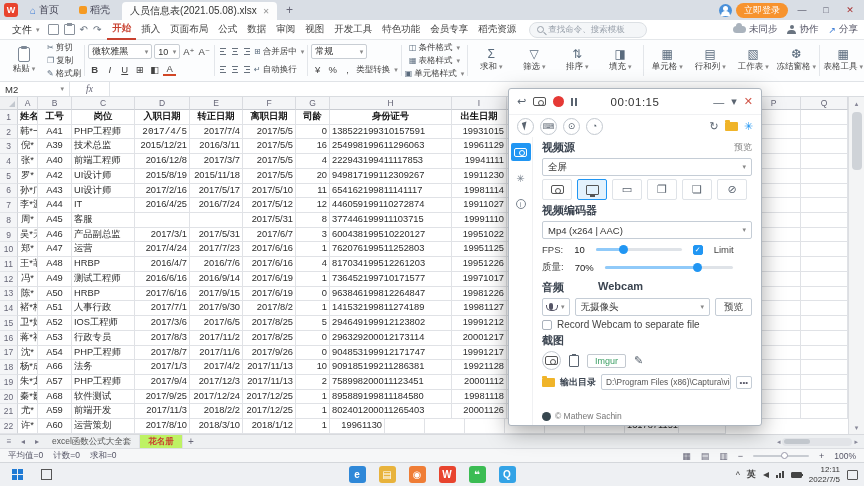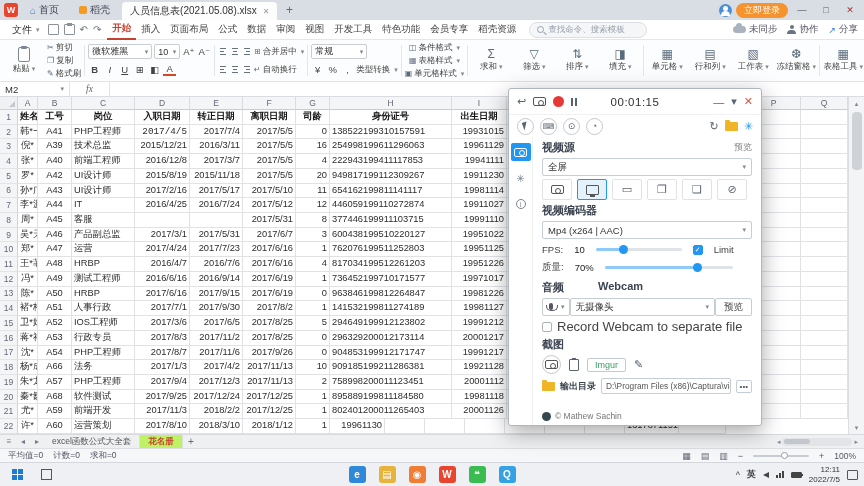--- a/index.html
+++ b/index.html
@@ -186,29 +186,29 @@
 .val{color:#222;font-size:9.5px}
 .slider{position:relative;width:86px;height:3px;background:#dfe3e8;border-radius:2px}
 .slider.wide{width:128px}
 .slider .fill{height:100%;background:#90caf9;border-radius:2px}
 .slider .knob{position:absolute;top:-3.5px;width:9px;height:9px;border-radius:50%;background:#2196f3;margin-left:-4px}
 .chk{width:10px;height:10px;border:1px solid #aab2bc;border-radius:2px;display:inline-flex;align-items:center;
   justify-content:center;font-size:7px;color:#fff;background:#fff;flex:0 0 auto}
 .chk.checked{background:#2196f3;border-color:#2196f3}
 .lbl2{font-size:9.5px;color:#444}
 .two-sec{display:flex;gap:34px;margin-top:2px}
-.dev-row{display:flex;align-items:center;}
+.dev-row{display:flex;align-items:center;gap:5px}
 .micbox{border:1px solid #c5cdd6;border-radius:2px;height:18px;display:flex;align-items:center;gap:3px;padding:0 4px}
 .mic{width:4px;height:7px;background:#556;border-radius:2px;position:relative;display:inline-block;margin:0 3px 2px 2px}
 .mic::after{content:"";position:absolute;left:-3px;top:2.5px;width:10px;height:5px;border:1px solid #556;border-top:none;border-radius:0 0 5px 5px}
 .webcamsel{flex:1}
 .pbtn{border:1px solid #c5cdd6;border-radius:2px;height:18px;display:flex;align-items:center;padding:0 8px;
   font-size:9.5px;color:#444}
 .cb-row{display:flex;align-items:center;gap:5px}
-.cbl{font-size:13px;color:#444;white-space:nowrap;overflow:hidden}
+.cbl{font-size:10px;color:#444;white-space:nowrap;overflow:hidden}
 .shotrow{display:flex;align-items:center;gap:8px}
 .shotic{display:flex;align-items:center;justify-content:center;color:#5a6470;font-size:11px}
 .shotic.round{width:19px;height:19px;border:1px solid #c3c9d0;border-radius:50%}
 .sclip{width:10px;height:12px;border:1px solid #5a6470;border-radius:1px;position:relative;display:inline-block}
 .sclip::before{content:"";position:absolute;left:2px;top:-2px;width:4px;height:2px;background:#5a6470}
 .imgur{border:1px solid #c3c9d0;border-radius:2px;padding:1px 7px;font-size:9px;color:#3a9e63}
 .outrow{display:flex;align-items:center;gap:5px;margin-top:1px}
 .folder{width:13px;height:9px;background:#f0b429;border-radius:1px;position:relative;display:inline-block;flex:0 0 auto}
 .folder::before{content:"";position:absolute;top:-2px;left:0;width:5px;height:2px;background:#f0b429;border-radius:1px 1px 0 0}
 .outlbl{font-size:9px;font-weight:bold;color:#3b4450;white-space:nowrap}

